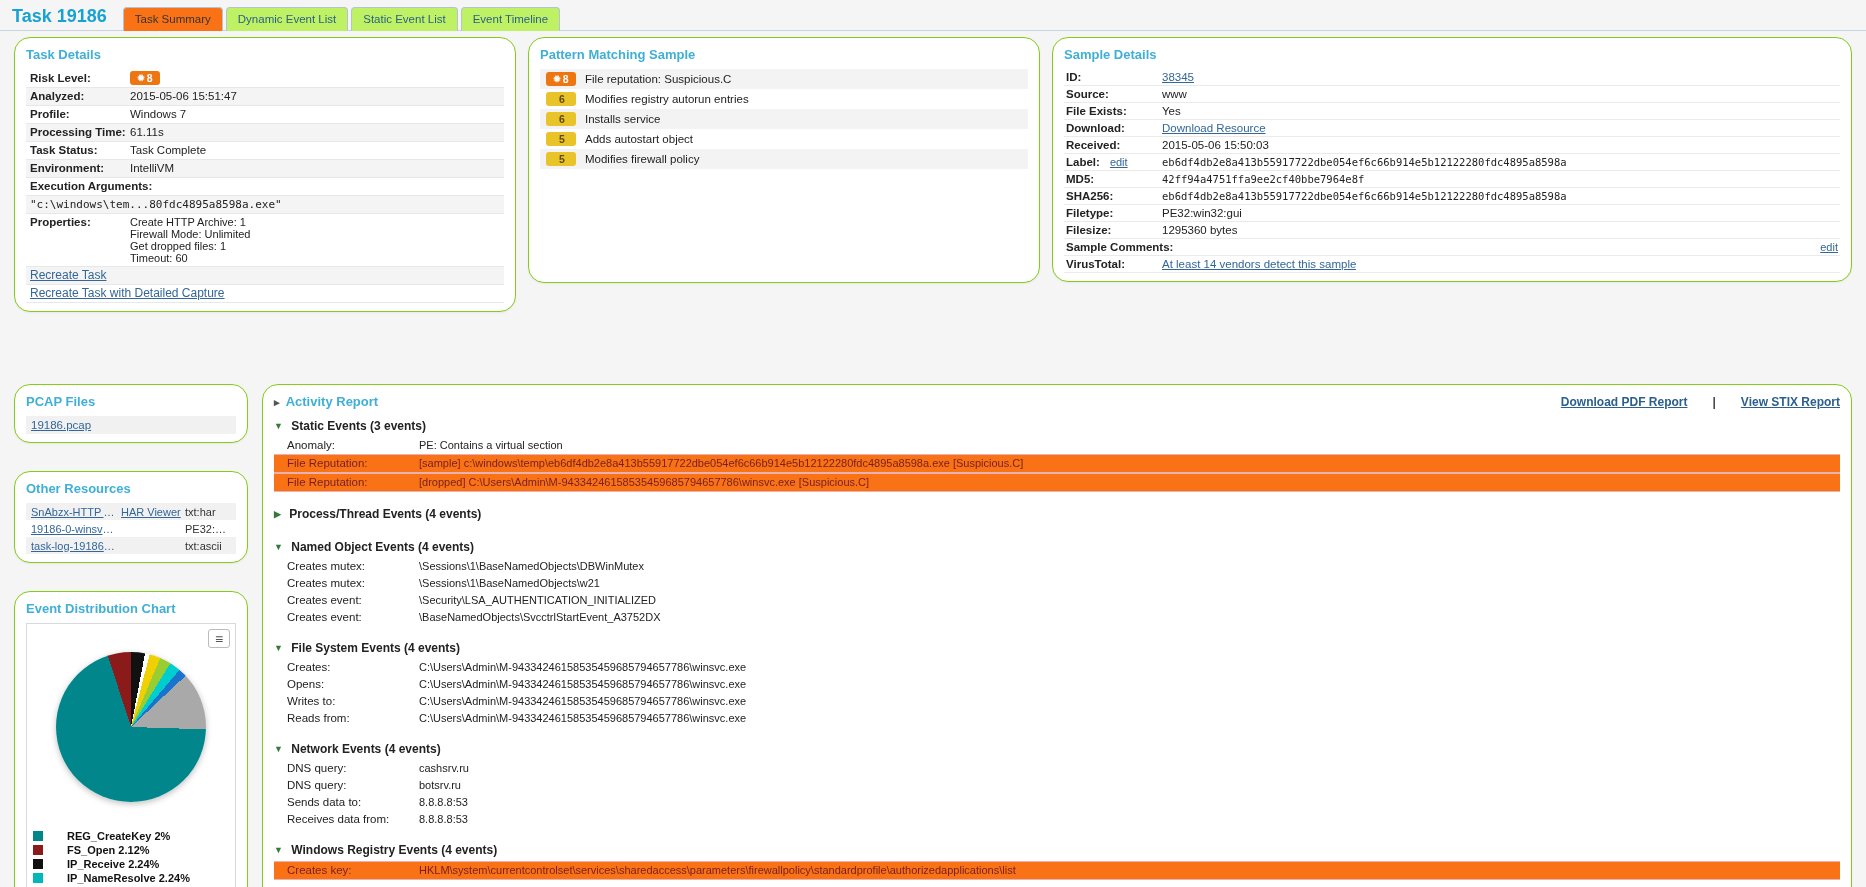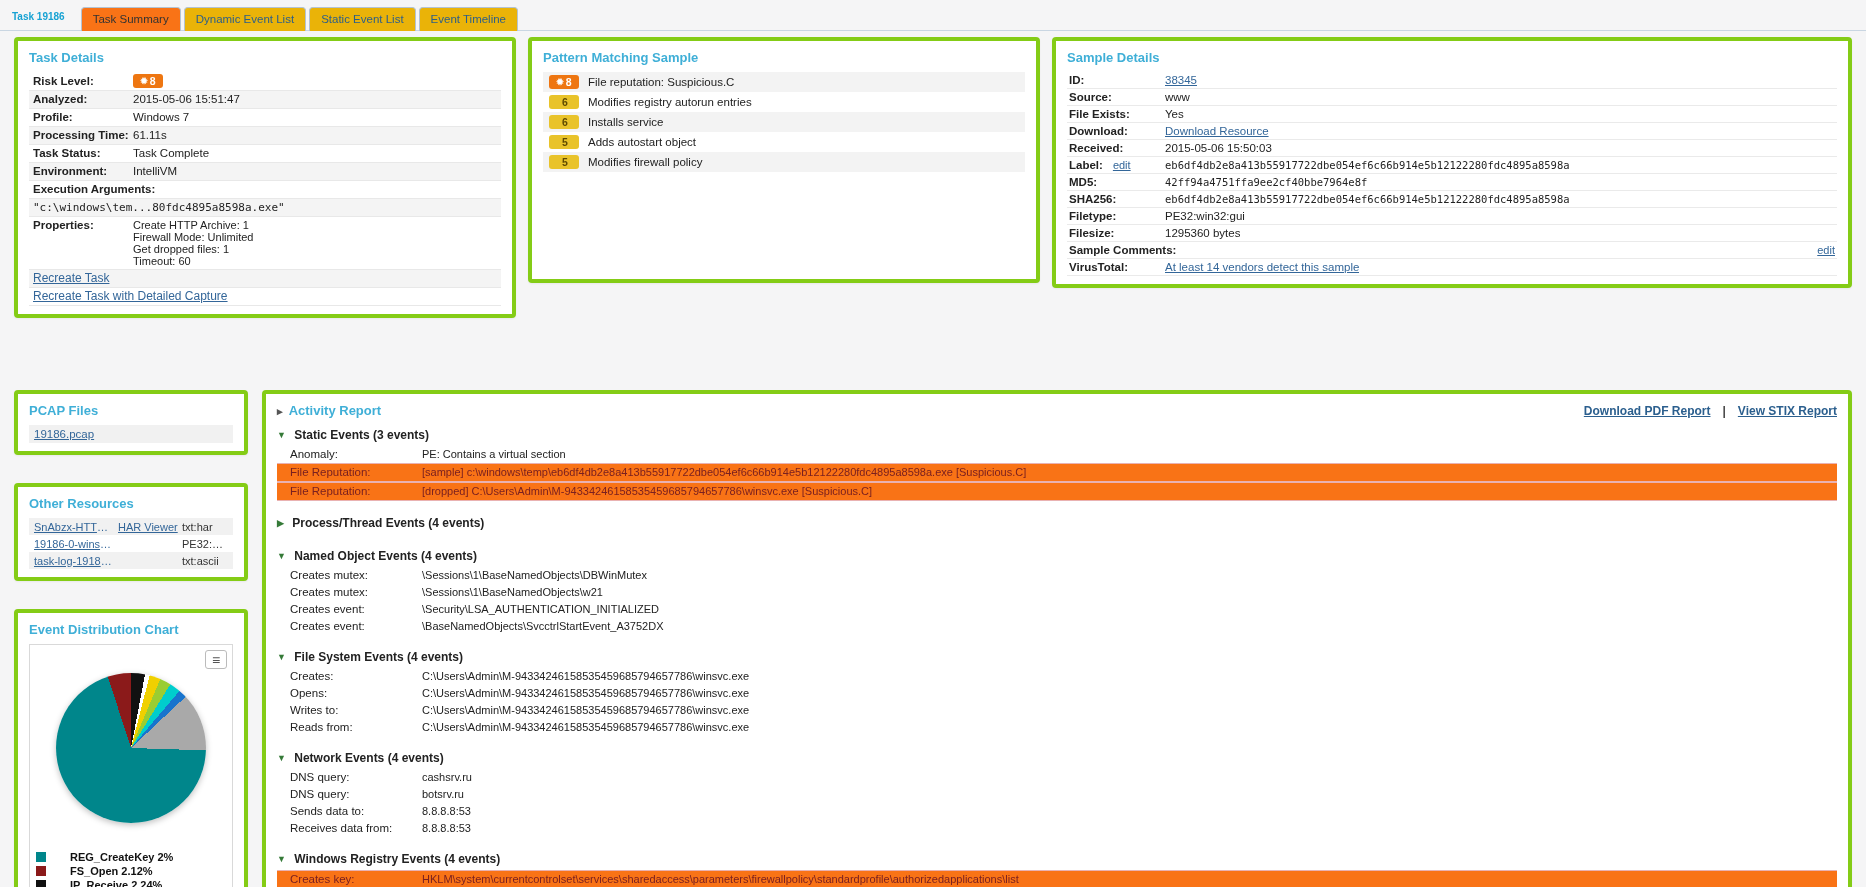--- a/index.html
+++ b/index.html
@@ -8,35 +8,35 @@
     background:#f5f5f6;
     font-family:"Liberation Sans", sans-serif;
     font-size:12px; color:#222;
   }
   .link { color:#336699; text-decoration:underline; cursor:pointer; }
   .mono { font-family:"DejaVu Sans Mono", monospace; font-size:11px; }
 
   
   .tabbar { display:flex; align-items:flex-end; height:31px; padding:3px 0 0 12px;
             border-bottom:1px solid #c9d6e2; }
-  .task-title { color:#17a2d3; font-weight:bold; font-size:10px; margin-right:16px;
+  .task-title { color:#17a2d3; font-weight:bold; font-size:18px; margin-right:16px;
                 align-self:center; padding-bottom:1px; white-space:nowrap; }
   .tabs { display:flex; gap:3px; }
-  .tab { padding:5px 11px 6px; font-size:11.5px; color:#2c5f8a; background:#eab308;
+  .tab { padding:5px 11px 6px; font-size:11.5px; color:#2c5f8a; background:#bef264;
          border:1px solid #b3c3d3; border-bottom:none; border-radius:4px 4px 0 0;
          cursor:pointer; margin-bottom:-1px; white-space:nowrap; }
   .tab.active { background:#f97316; color:#333; }
 
   
   .content { padding:6px 14px 0; }
   .top-row { display:flex; gap:12px; align-items:flex-start; margin-bottom:72px; }
   .bottom-row { display:flex; gap:14px; align-items:flex-start; }
   .left-col { width:234px; flex:none; display:flex; flex-direction:column; gap:28px; }
 
-  .panel { background:#fff; border:4px solid #84cc16; border-radius:4px;
+  .panel { background:#fff; border:1px solid #84cc16; border-radius:16px;
            padding:8px 11px; box-shadow:0 1px 2px rgba(0,0,0,0.05); }
   .panel-title { color:#3fafd7; font-weight:bold; font-size:13px; margin:1px 0 7px; }
 
   
   .task-details-panel { width:502px; flex:none; }
   .td-row { display:flex; align-items:center; min-height:17px; padding:2px 4px;
             border-bottom:1px solid #e8e8e8; line-height:13px; }
   .td-label { width:100px; flex:none; font-weight:bold; font-size:11.5px; }
   .td-label.wide { width:auto; }
   .td-value { font-size:11.5px; }
@@ -91,21 +91,21 @@
   .legend { margin-top:28px; }
   .legend-item { display:flex; align-items:center; gap:24px; margin:2px 0; cursor:pointer; }
   .swatch { width:10px; height:10px; flex:none; display:inline-block; }
   .legend-label { font-size:11px; font-weight:bold; color:#111; white-space:nowrap; }
 
   
   .activity-panel { flex:1; min-height:560px; }
   .ar-header { display:flex; align-items:center; justify-content:space-between; margin:1px 0 8px; }
   .ar-title { color:#3fafd7; font-weight:bold; font-size:13px; }
   .ar-arrow { color:#555; font-size:11px; margin-right:3px; }
-  .ar-links { display:flex; gap:12px; font-size:12px; }
+  .ar-links { display:flex; gap:25px; font-size:12px; }
   .ar-links .link { font-weight:bold; color:#2b5f8e; }
   .ar-sep { color:#444; font-weight:bold; }
 
   .section { margin-bottom:13px; }
   .section-header { font-weight:bold; font-size:12px; padding:2px 0 4px; cursor:pointer; }
   .tri { color:#357a38; font-size:9px; margin-right:5px; vertical-align:1px; }
   .event-row { display:flex; align-items:center; padding:2px 6px 2px 13px; min-height:16px; line-height:13px; }
   .ev-label { width:132px; flex:none; font-size:11.5px; }
   .ev-value { font-family:Liberation Sans, sans-serif; font-size:11px; white-space:nowrap;
               overflow:hidden; text-overflow:ellipsis; }

